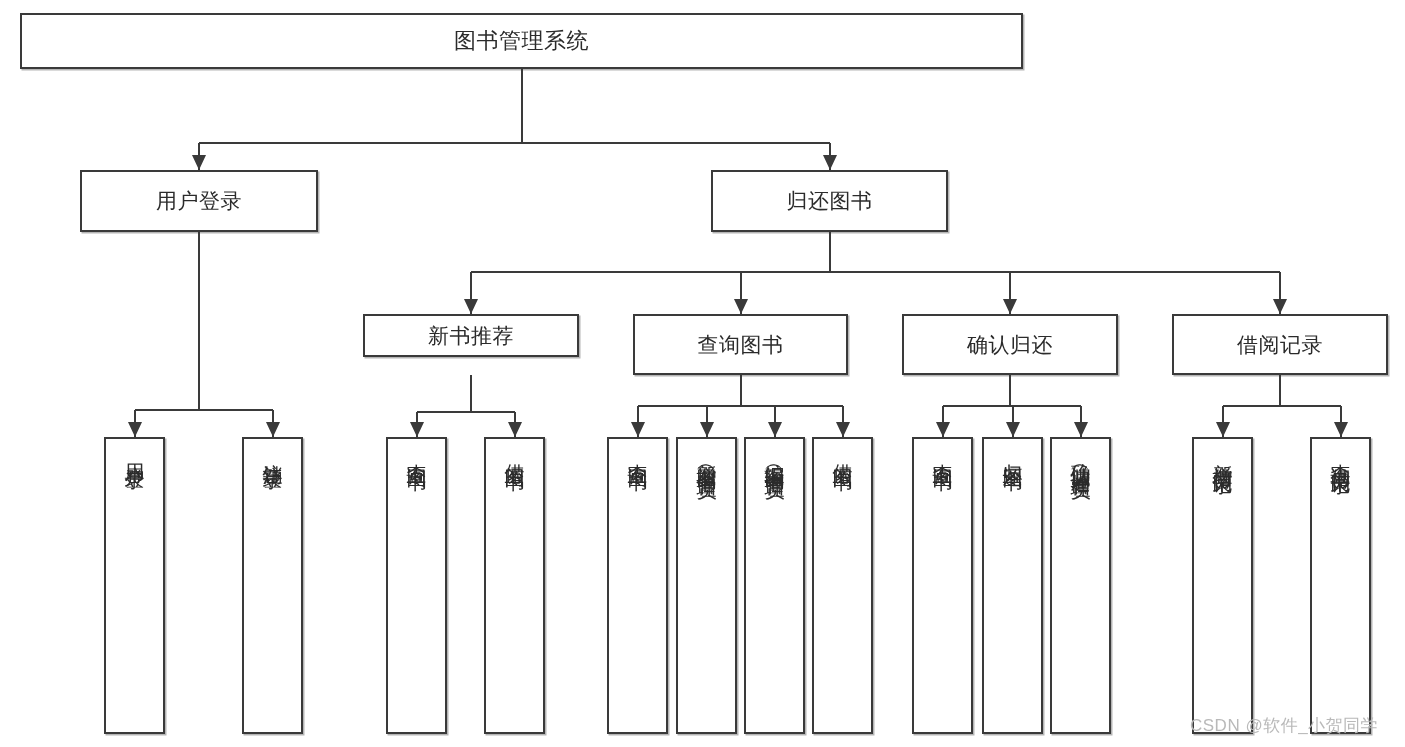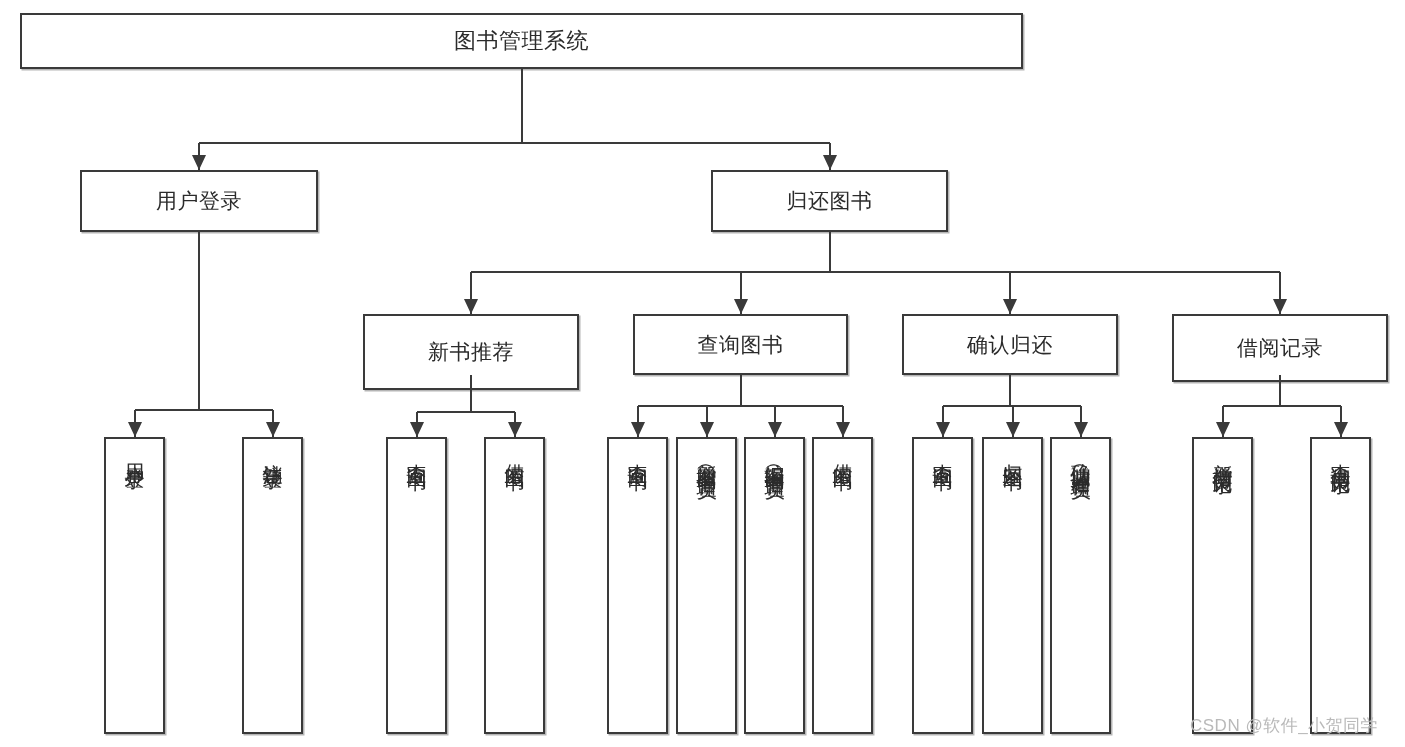--- a/index.html
+++ b/index.html
@@ -92,30 +92,30 @@
   </div>
 
   <div class="node h" id="n-user-login" style="left: 80px; top: 170px; width: 238px; height: 62px;">
     <span class="label">用户登录</span>
   </div>
 
   <div class="node h" id="n-book-manage" style="left: 711px; top: 170px; width: 237px; height: 62px;">
     <span class="label">归还图书</span>
   </div>
 
-  <div class="node h" id="n-l3-0" style="left: 363px; top: 314px; width: 216px; height: 76px;">
+  <div class="node h" id="n-l3-0" style="left: 363px; top: 314px; width: 216px; height: 43px;">
     <span class="label">新书推荐</span>
   </div>
   <div class="node h" id="n-l3-1" style="left: 633px; top: 314px; width: 215px; height: 61px;">
     <span class="label">查询图书</span>
   </div>
   <div class="node h" id="n-l3-2" style="left: 902px; top: 314px; width: 216px; height: 61px;">
     <span class="label">确认归还</span>
   </div>
-  <div class="node h" id="n-l3-3" style="left: 1172px; top: 314px; width: 216px; height: 68px;">
+  <div class="node h" id="n-l3-3" style="left: 1172px; top: 314px; width: 216px; height: 61px;">
     <span class="label">借阅记录</span>
   </div>
 
   <div class="node v" id="n-leaf-0" style="left: 104px; top: 437px; width: 61px; height: 297px;">
     <span class="label">用户登录</span>
   </div>
   <div class="node v" id="n-leaf-1" style="left: 242px; top: 437px; width: 61px; height: 297px;">
     <span class="label">注销登录</span>
   </div>
   <div class="node v" id="n-leaf-2" style="left: 386px; top: 437px; width: 61px; height: 297px;">

